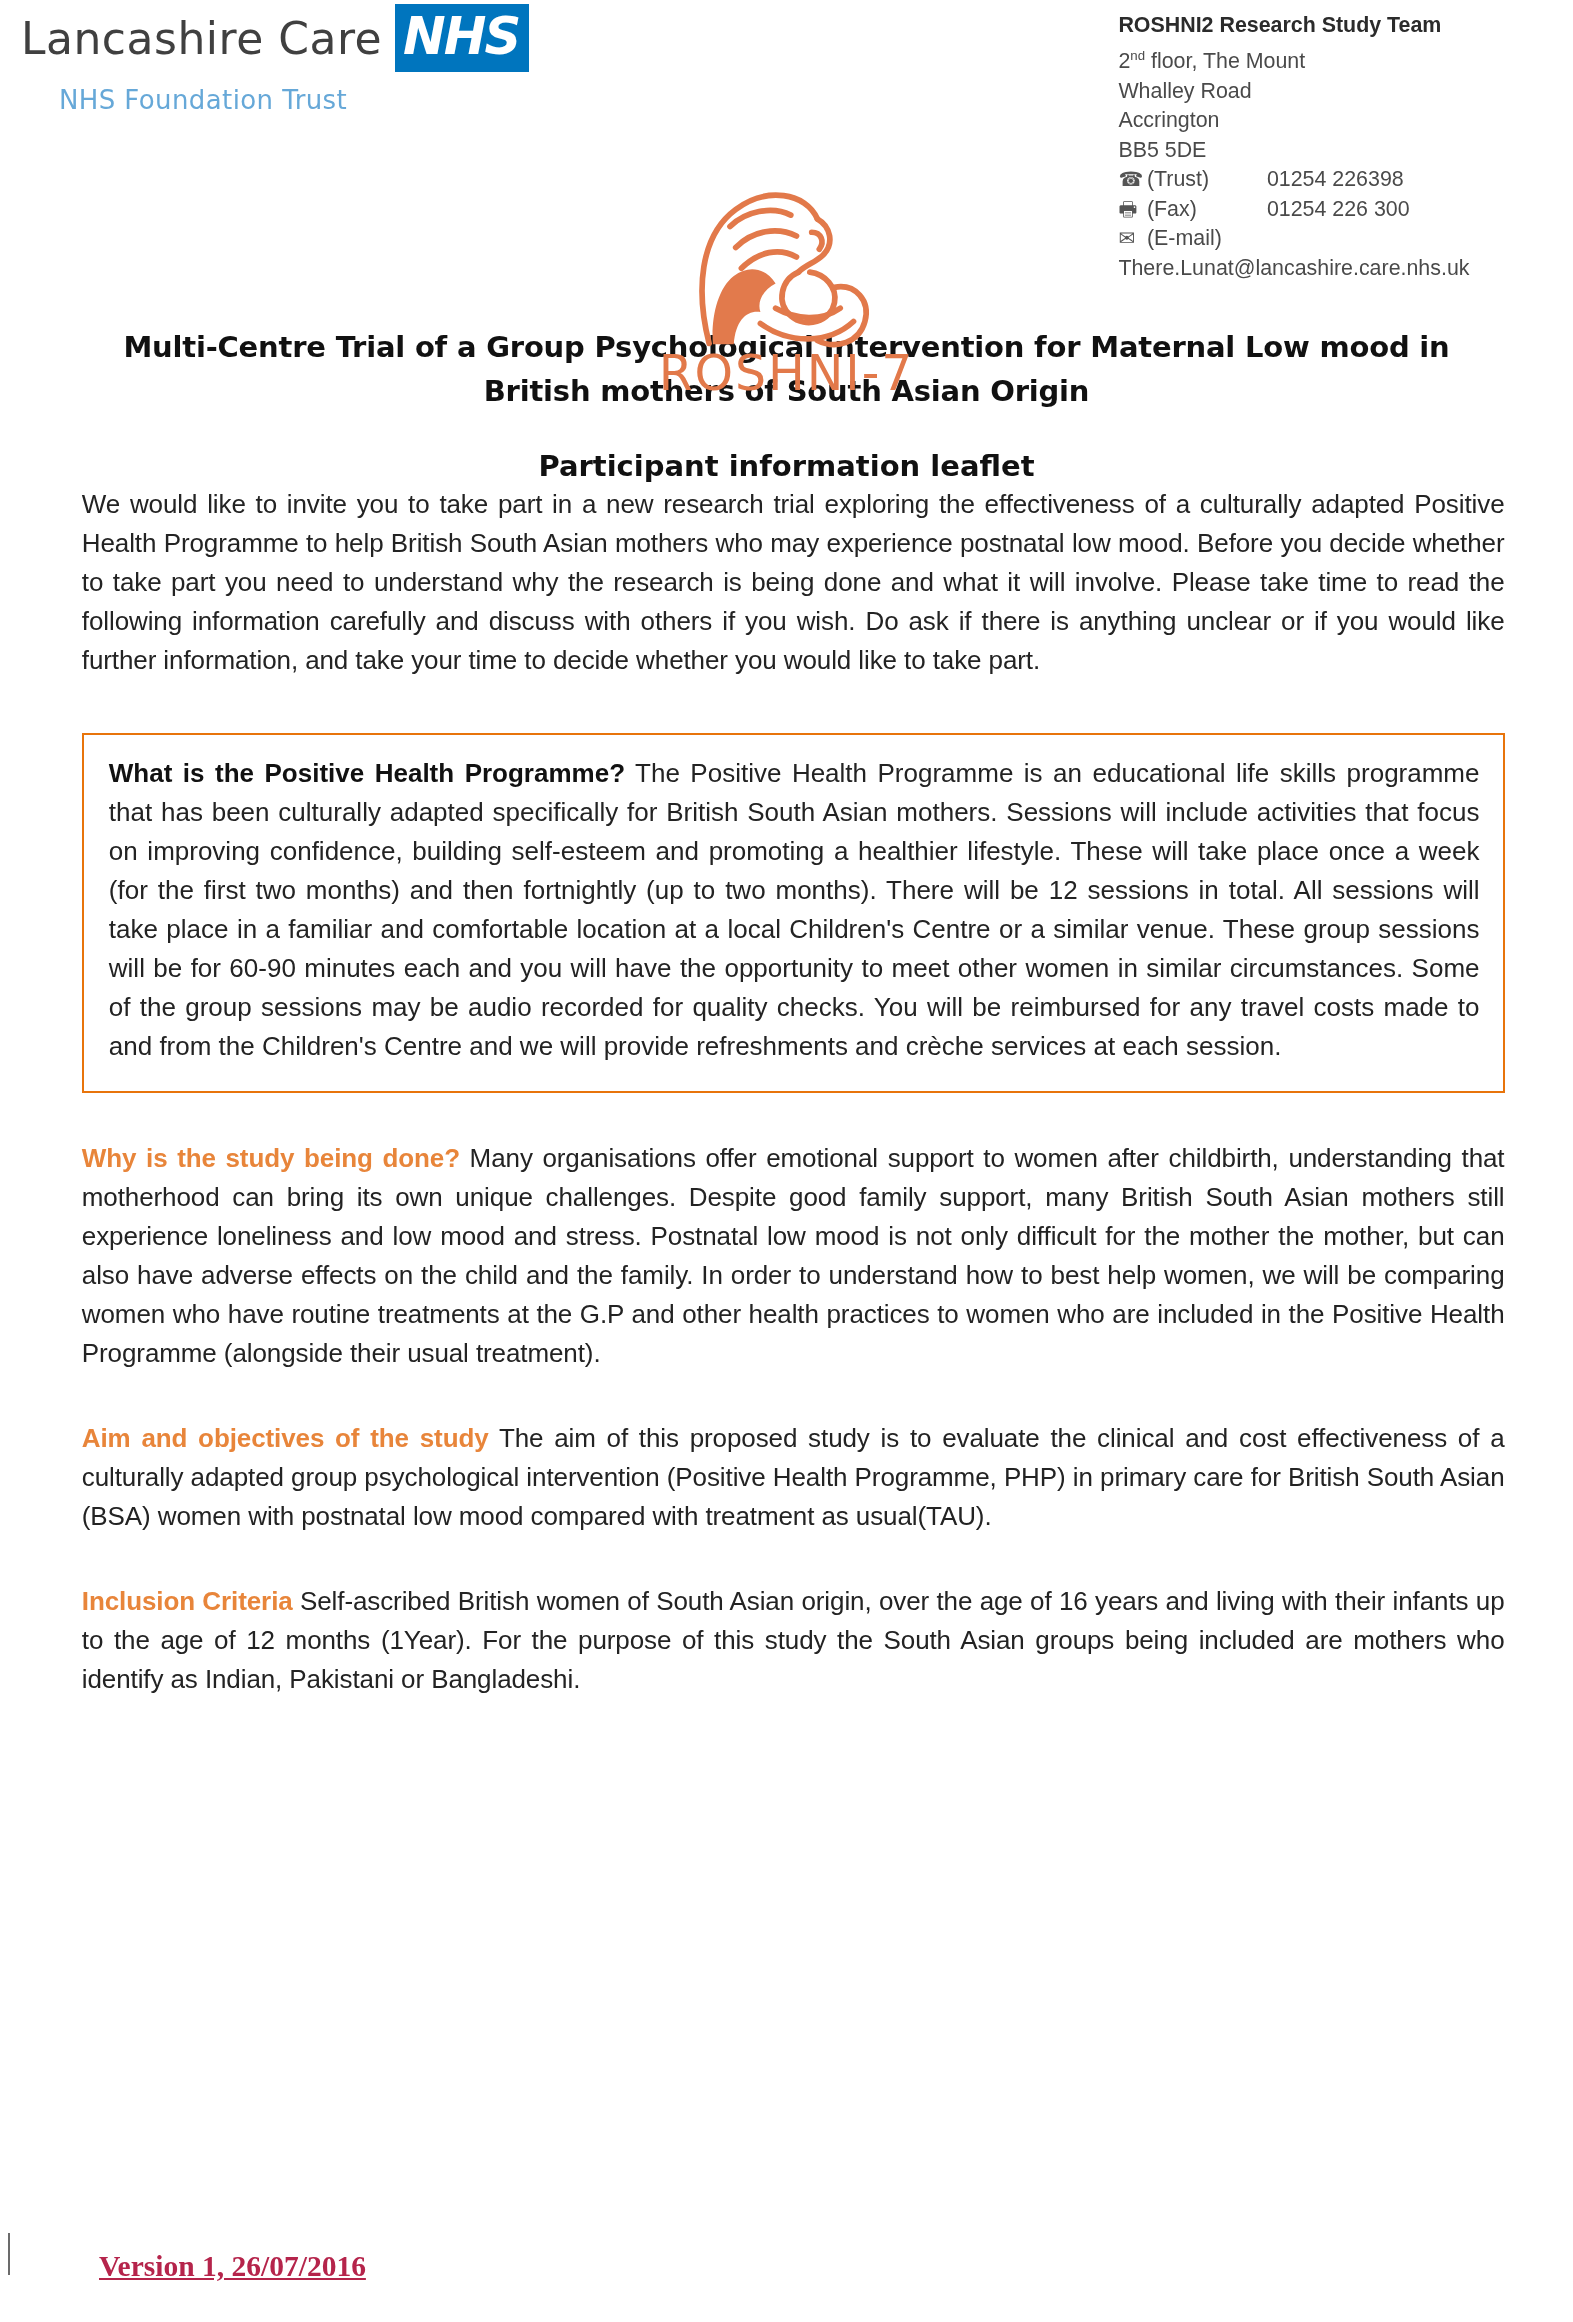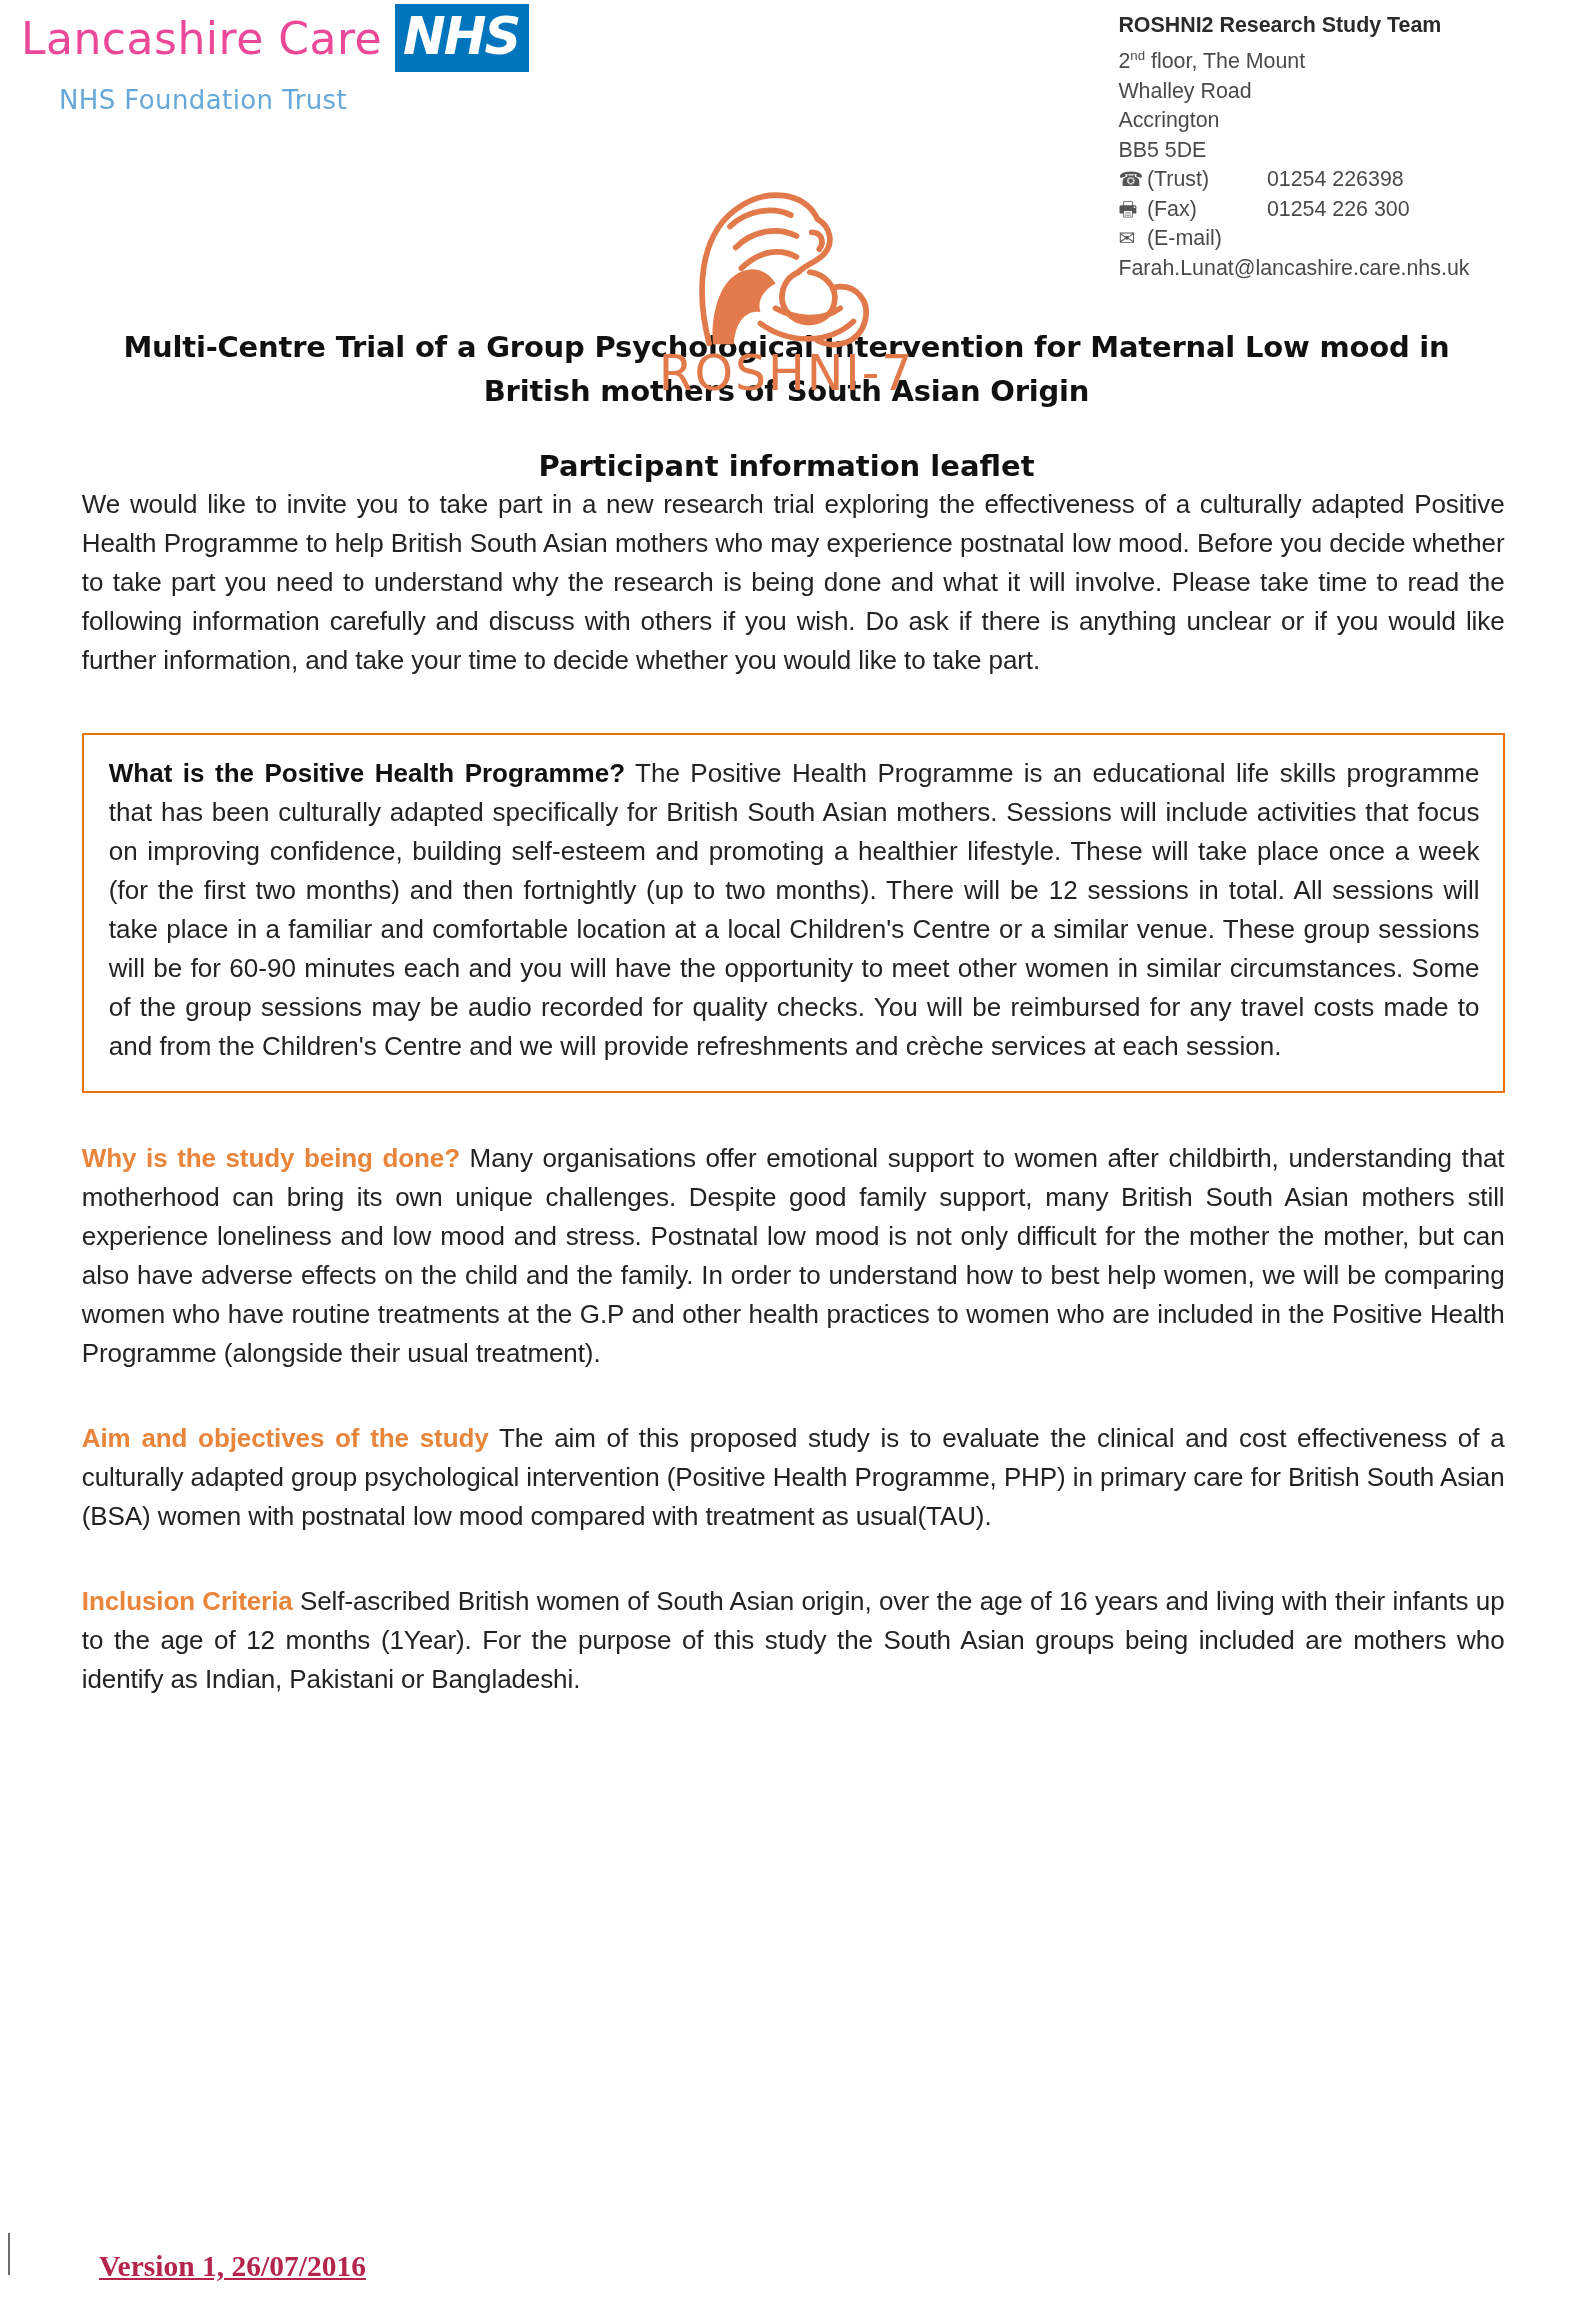--- a/index.html
+++ b/index.html
@@ -32,21 +32,21 @@
     width: 533px;
   }
   .nhs-logo-row {
     display: flex;
     align-items: flex-start;
   }
   .lancashire-care {
     font-family: "DejaVu Sans", sans-serif;
     font-size: 44px;
     letter-spacing: 0.5px;
-    color: #ec4899;
+    color: #404040;
     line-height: 1;
     padding-top: 13.3px;
     white-space: nowrap;
   }
   .nhs-box {
     margin-left: 13.3px;
     background: #0075BE;
     color: #ffffff;
     font-family: "DejaVu Sans", sans-serif;
     font-style: italic;
@@ -240,21 +240,21 @@
       <div class="contact-row">
         <span class="c-icon">🖶</span>
         <span class="c-label">(Fax)</span>
         <span class="c-val">01254 226 300</span>
       </div>
 
       <div class="contact-row">
         <span class="c-icon">✉</span>
         <span class="c-label">(E-mail)</span>
       </div>
-      <div class="email-line">Farah.Lunat@lancashire.care.nhs.uk</div>
+      <div class="email-line">There.Lunat@lancashire.care.nhs.uk</div>
     </div>
 
     <div class="roshni-wrap">
       <svg class="roshni-svg" width="266" height="176" viewBox="0 0 280 185">
         <g fill="none" stroke="#E2794A" stroke-width="6" stroke-linecap="round">
 
           <path d="M58 175 C 44 120, 48 62, 86 34 C 118 10, 160 16, 172 44"></path>
           <path d="M80 52 C 96 36, 124 30, 144 40"></path>
           <path d="M86 74 C 104 56, 130 52, 150 62"></path>
           <path d="M92 96 C 110 78, 132 74, 150 84"></path>

